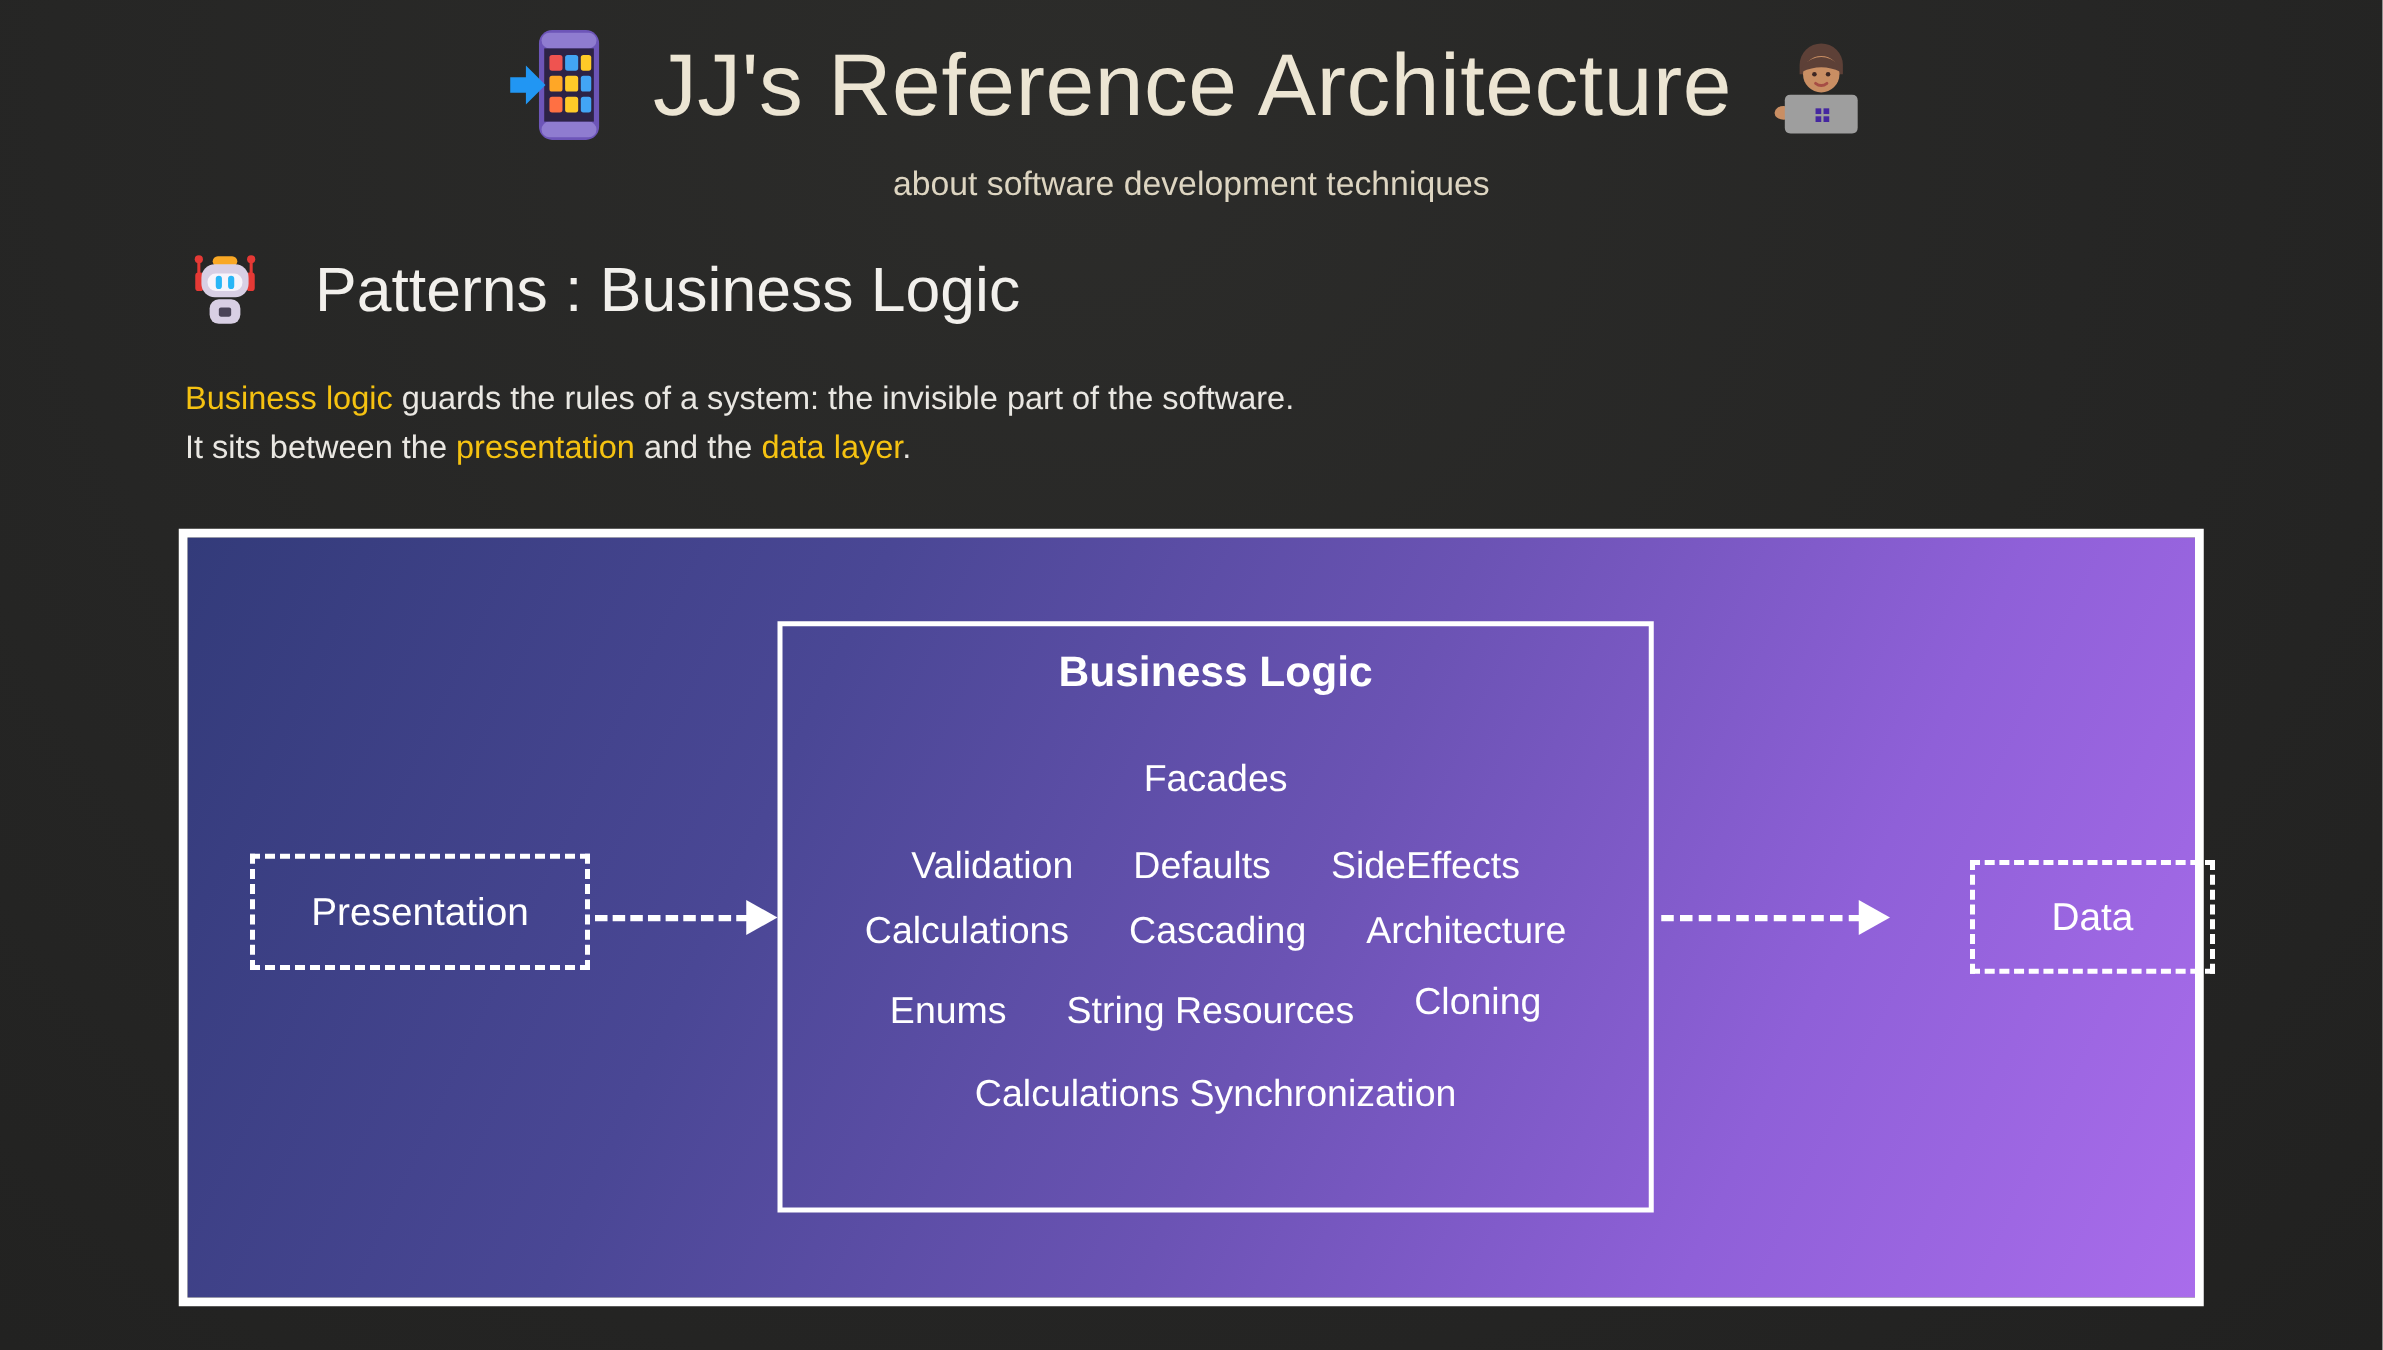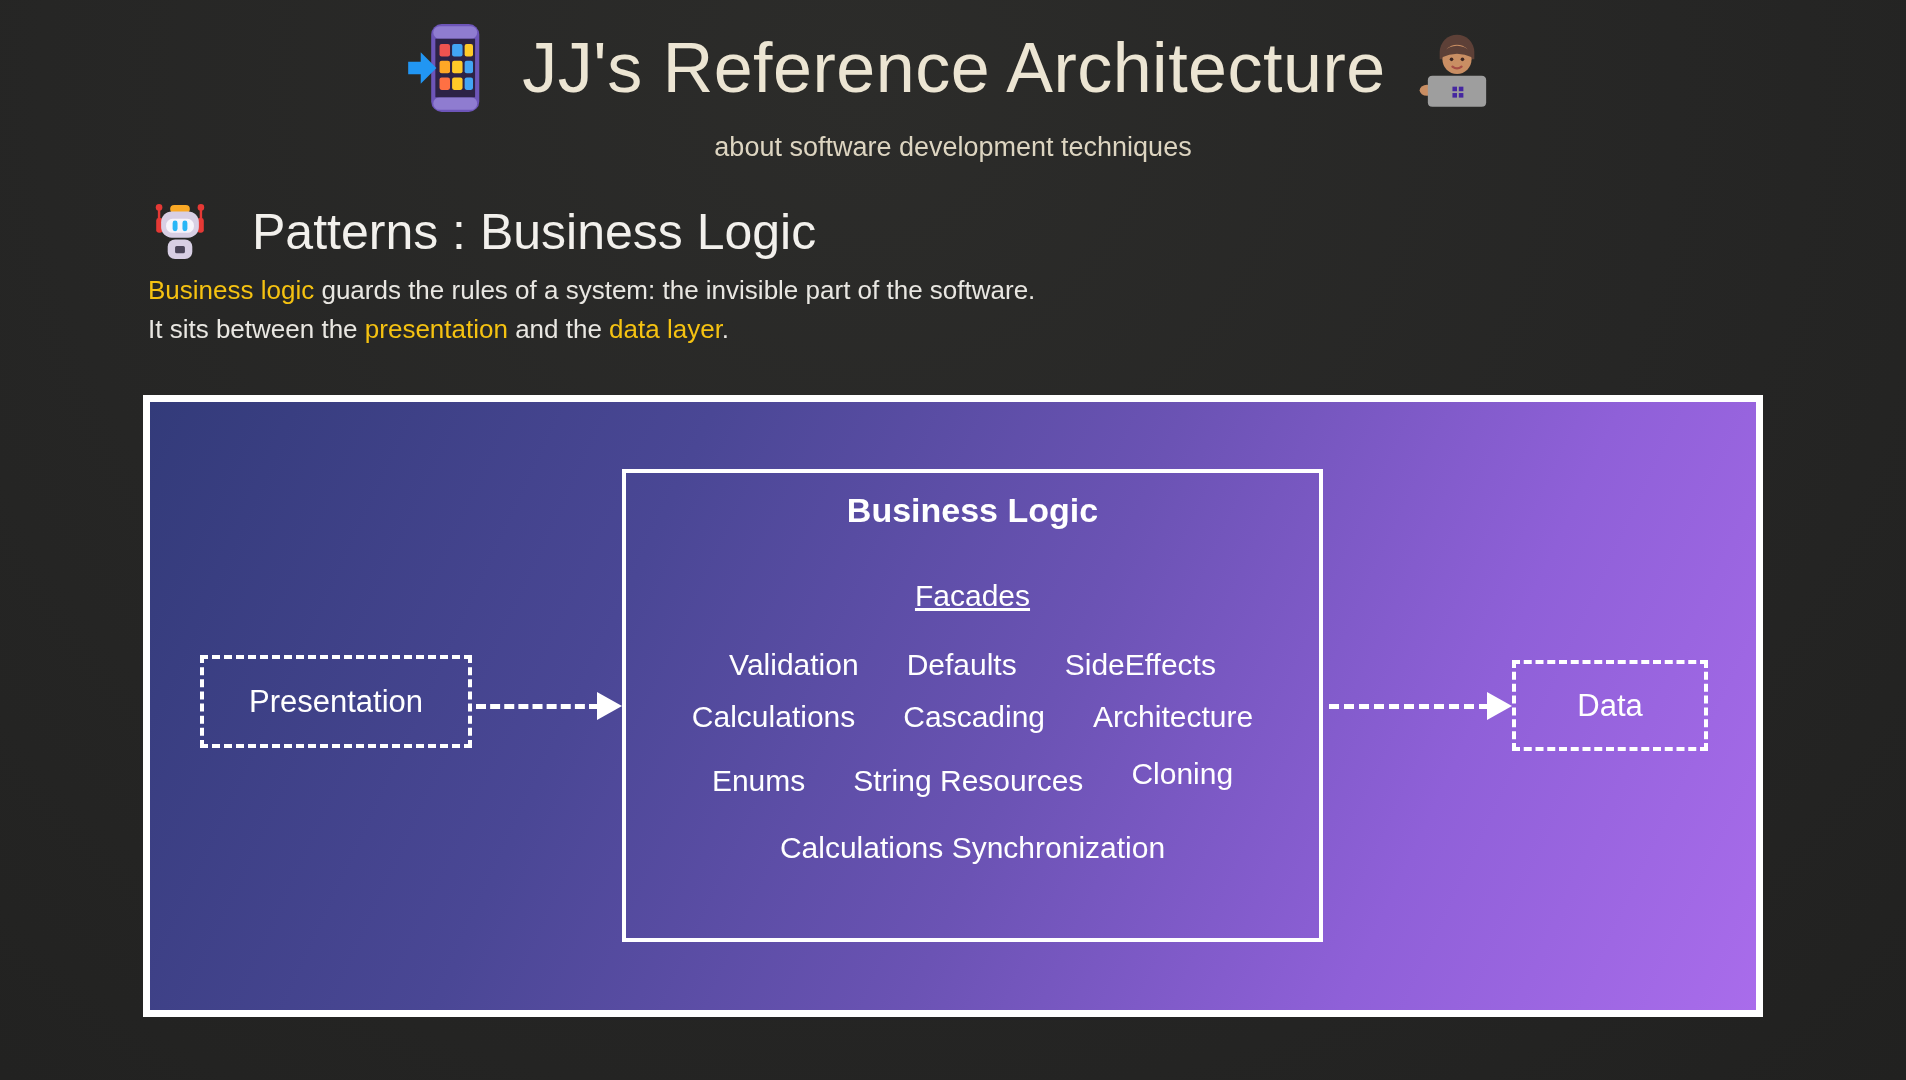--- a/index.html
+++ b/index.html
@@ -25,50 +25,50 @@
 
   
   .section-heading {
     display: flex; align-items: center; gap: 40px;
     margin: 38px 0 0 148px;
   }
   .icon-robot svg { width: 64px; height: 62px; display: block; }
   .section-heading-text { font-size: 50px; font-weight: 400; color: #f2f0ec; white-space: nowrap; }
 
   
-  .intro { margin: 8px 0 0 148px; font-size: 26px; line-height: 39px; color: #e9e7e2; }
+  .intro { margin: 36px 0 0 148px; font-size: 26px; line-height: 39px; color: #e9e7e2; }
   .hl { color: #f5c211; }
   a.link { color: #f5c211; text-decoration: none; cursor: pointer; }
 
   
   .diagram {
     position: relative;
     margin: 46px 0 0 143px;
     width: 1620px; height: 622px;
     border: 7px solid #ffffff;
     background: linear-gradient(115deg, #333b7a 0%, #4a4795 30%, #6b53b4 55%, #8f60d8 78%, #a96ceb 100%);
   }
   .dashed-box {
     position: absolute;
     border: 4px dashed #ffffff;
     display: flex; align-items: center; justify-content: center;
     color: #ffffff; font-size: 31px;
   }
   .box-presentation { left: 50px; top: 253px; width: 272px; height: 93px; }
-  .box-data { left: 1362px; top: 258px; width: 196px; height: 91px; text-align: right; }
+  .box-data { left: 1426px; top: 258px; width: 196px; height: 91px; text-align: right; }
 
   .bl-box {
     position: absolute; left: 472px; top: 67px; width: 701px; height: 473px;
     border: 4px solid #ffffff;
     display: flex; flex-direction: column; align-items: center;
     color: #ffffff;
   }
   .bl-title { margin-top: 16px; font-size: 34px; font-weight: 700; line-height: 42px; }
   .bl-row { display: flex; justify-content: center; gap: 48px; font-size: 30px; line-height: 42px; }
-  .bl-row-1 { margin-top: 44px; text-decoration: underline; }
+  .bl-row-1 { margin-top: 44px; }
   .bl-row-2 { margin-top: 27px; }
   .bl-row-3 { margin-top: 10px; }
   .bl-row-4 { margin-top: 22px; }
   .bl-row-5 { margin-top: 25px; }
   .raised { transform: translateY(-7px); }
 
   .arrow { position: absolute; display: flex; align-items: center; height: 30px; }
   .arrow-1 { left: 326px; top: 289px; width: 146px; }
   .arrow-2 { left: 1179px; top: 289px; width: 183px; }
   .arrow-line { flex: 1; border-top: 5px dashed #ffffff; }

